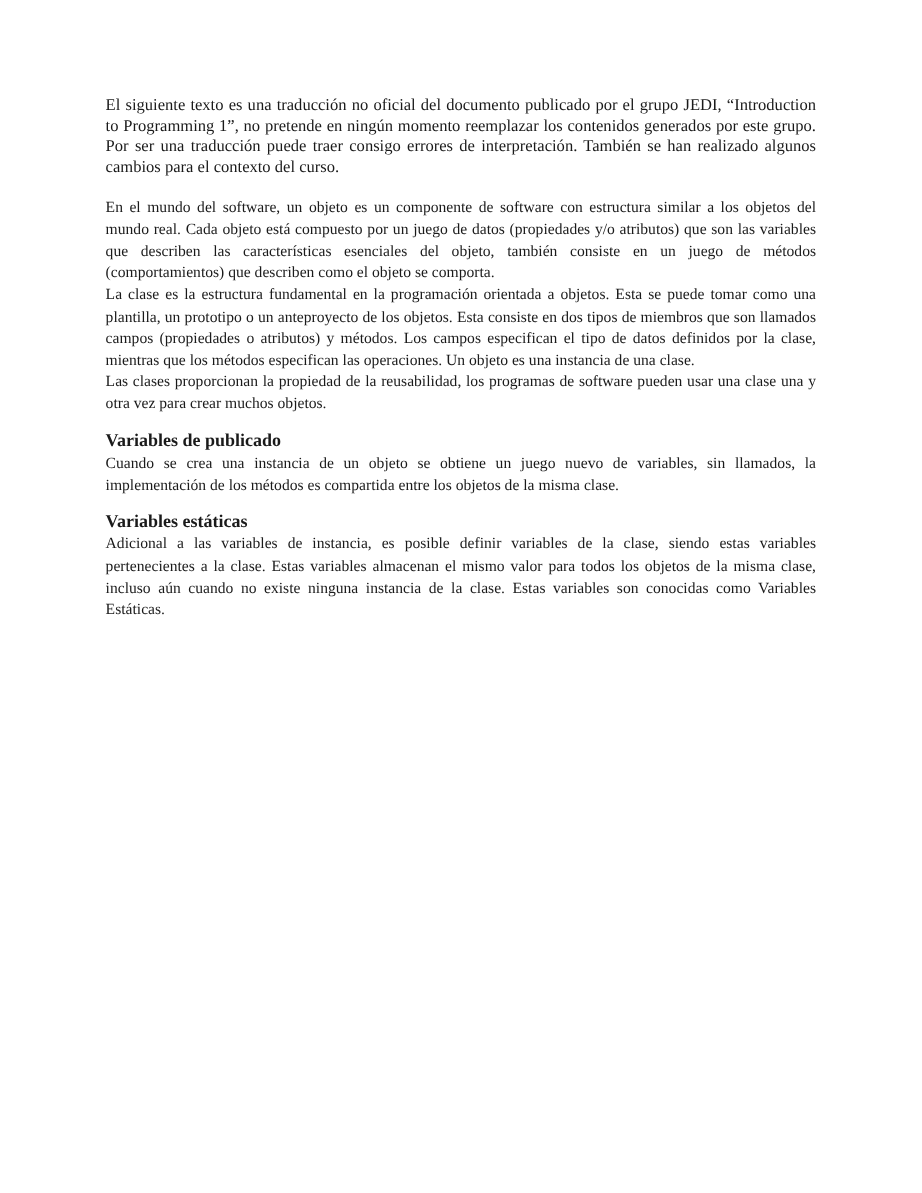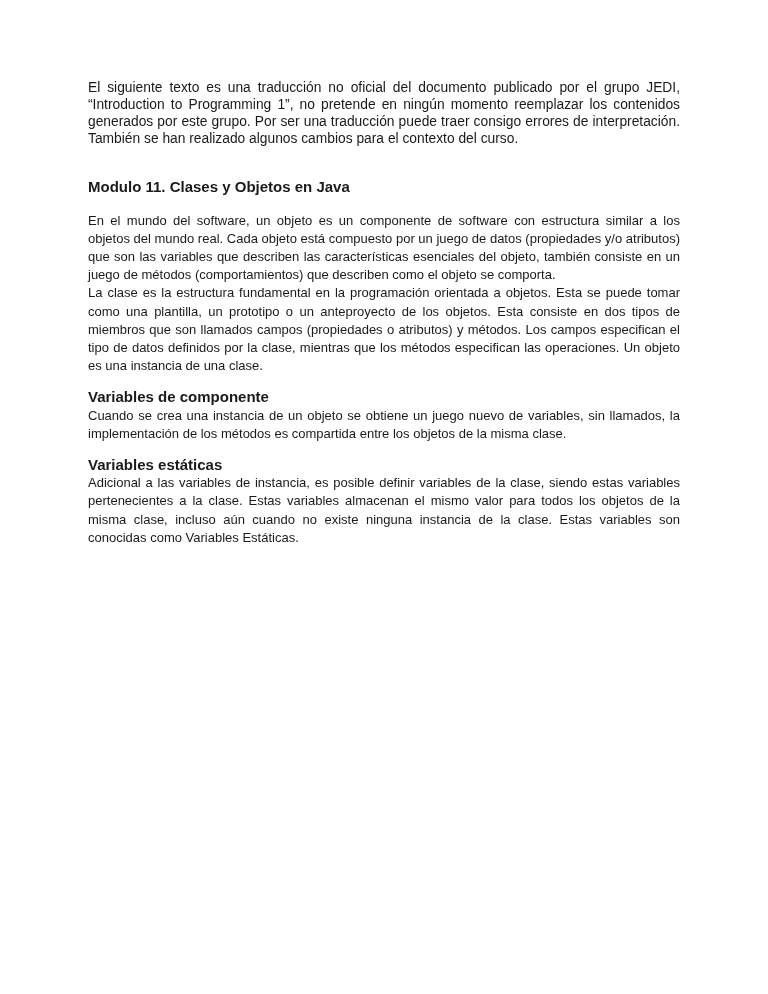--- a/index.html
+++ b/index.html
@@ -11,21 +11,21 @@
     width: 768px;
     height: 994px;
     overflow: hidden;
   }
   .page {
     box-sizing: border-box;
     width: 768px;
     height: 994px;
     padding: 80px 88px 0 88px;
     background: #ffffff;
-    font-family: Liberation Sans, sans-serif;
+    font-family: Liberation Serif, serif;
     color: #1a1a1a;
   }
   .disclaimer p {
     margin: 0;
     font-size: 13.8px;
     line-height: 16.9px;
     text-align: justify;
   }
   .doc-title {
     margin: 30px 0 0 0;
@@ -54,29 +54,29 @@
 </style>
 </head>
 <body>
 
 <div class="page">
 
   <section class="disclaimer">
     <p>El siguiente texto es una traducción no oficial del documento publicado por el grupo JEDI, “Introduction to Programming 1”, no pretende en ningún momento reemplazar los contenidos generados por este grupo. Por ser una traducción puede traer consigo errores de interpretación. También se han realizado algunos cambios para el contexto del curso.</p>
   </section>
 
-  <h1 class="doc-title">Modulo 11. Clases y Objetos en Java</h1>
 
   <section class="doc-section first">
     <p>En el mundo del software, un objeto es un componente de software con estructura similar a los objetos del mundo real. Cada objeto está compuesto por un juego de datos (propiedades y/o atributos) que son las variables que describen las características esenciales del objeto, también consiste en un juego de métodos (comportamientos) que describen como el objeto se comporta.</p>
     <p>La clase es la estructura fundamental en la programación orientada a objetos. Esta se puede tomar como una plantilla, un prototipo o un anteproyecto de los objetos. Esta consiste en dos tipos de miembros que son llamados campos (propiedades o atributos) y métodos.  Los campos especifican el tipo de datos definidos por la clase, mientras que los métodos especifican las operaciones. Un objeto es una instancia de una clase.</p>
+    <p>Las clases proporcionan la propiedad de la reusabilidad, los programas de software pueden usar una clase una y otra vez para crear muchos objetos.</p>
   </section>
 
   <section class="doc-section">
-    <h2>Variables de componente</h2>
+    <h2>Variables de publicado</h2>
     <p>Cuando se crea una instancia de un objeto se obtiene un juego nuevo de variables, sin llamados, la implementación de los métodos es compartida entre los objetos de la misma clase.</p>
   </section>
 
   <section class="doc-section">
     <h2>Variables estáticas</h2>
     <p>Adicional a las variables de instancia, es posible definir variables de la clase, siendo estas variables pertenecientes a la clase. Estas variables almacenan el mismo valor para todos los objetos de la misma clase, incluso aún cuando no existe ninguna instancia de la clase. Estas variables son conocidas como Variables Estáticas.</p>
   </section>
 
 </div>
 

